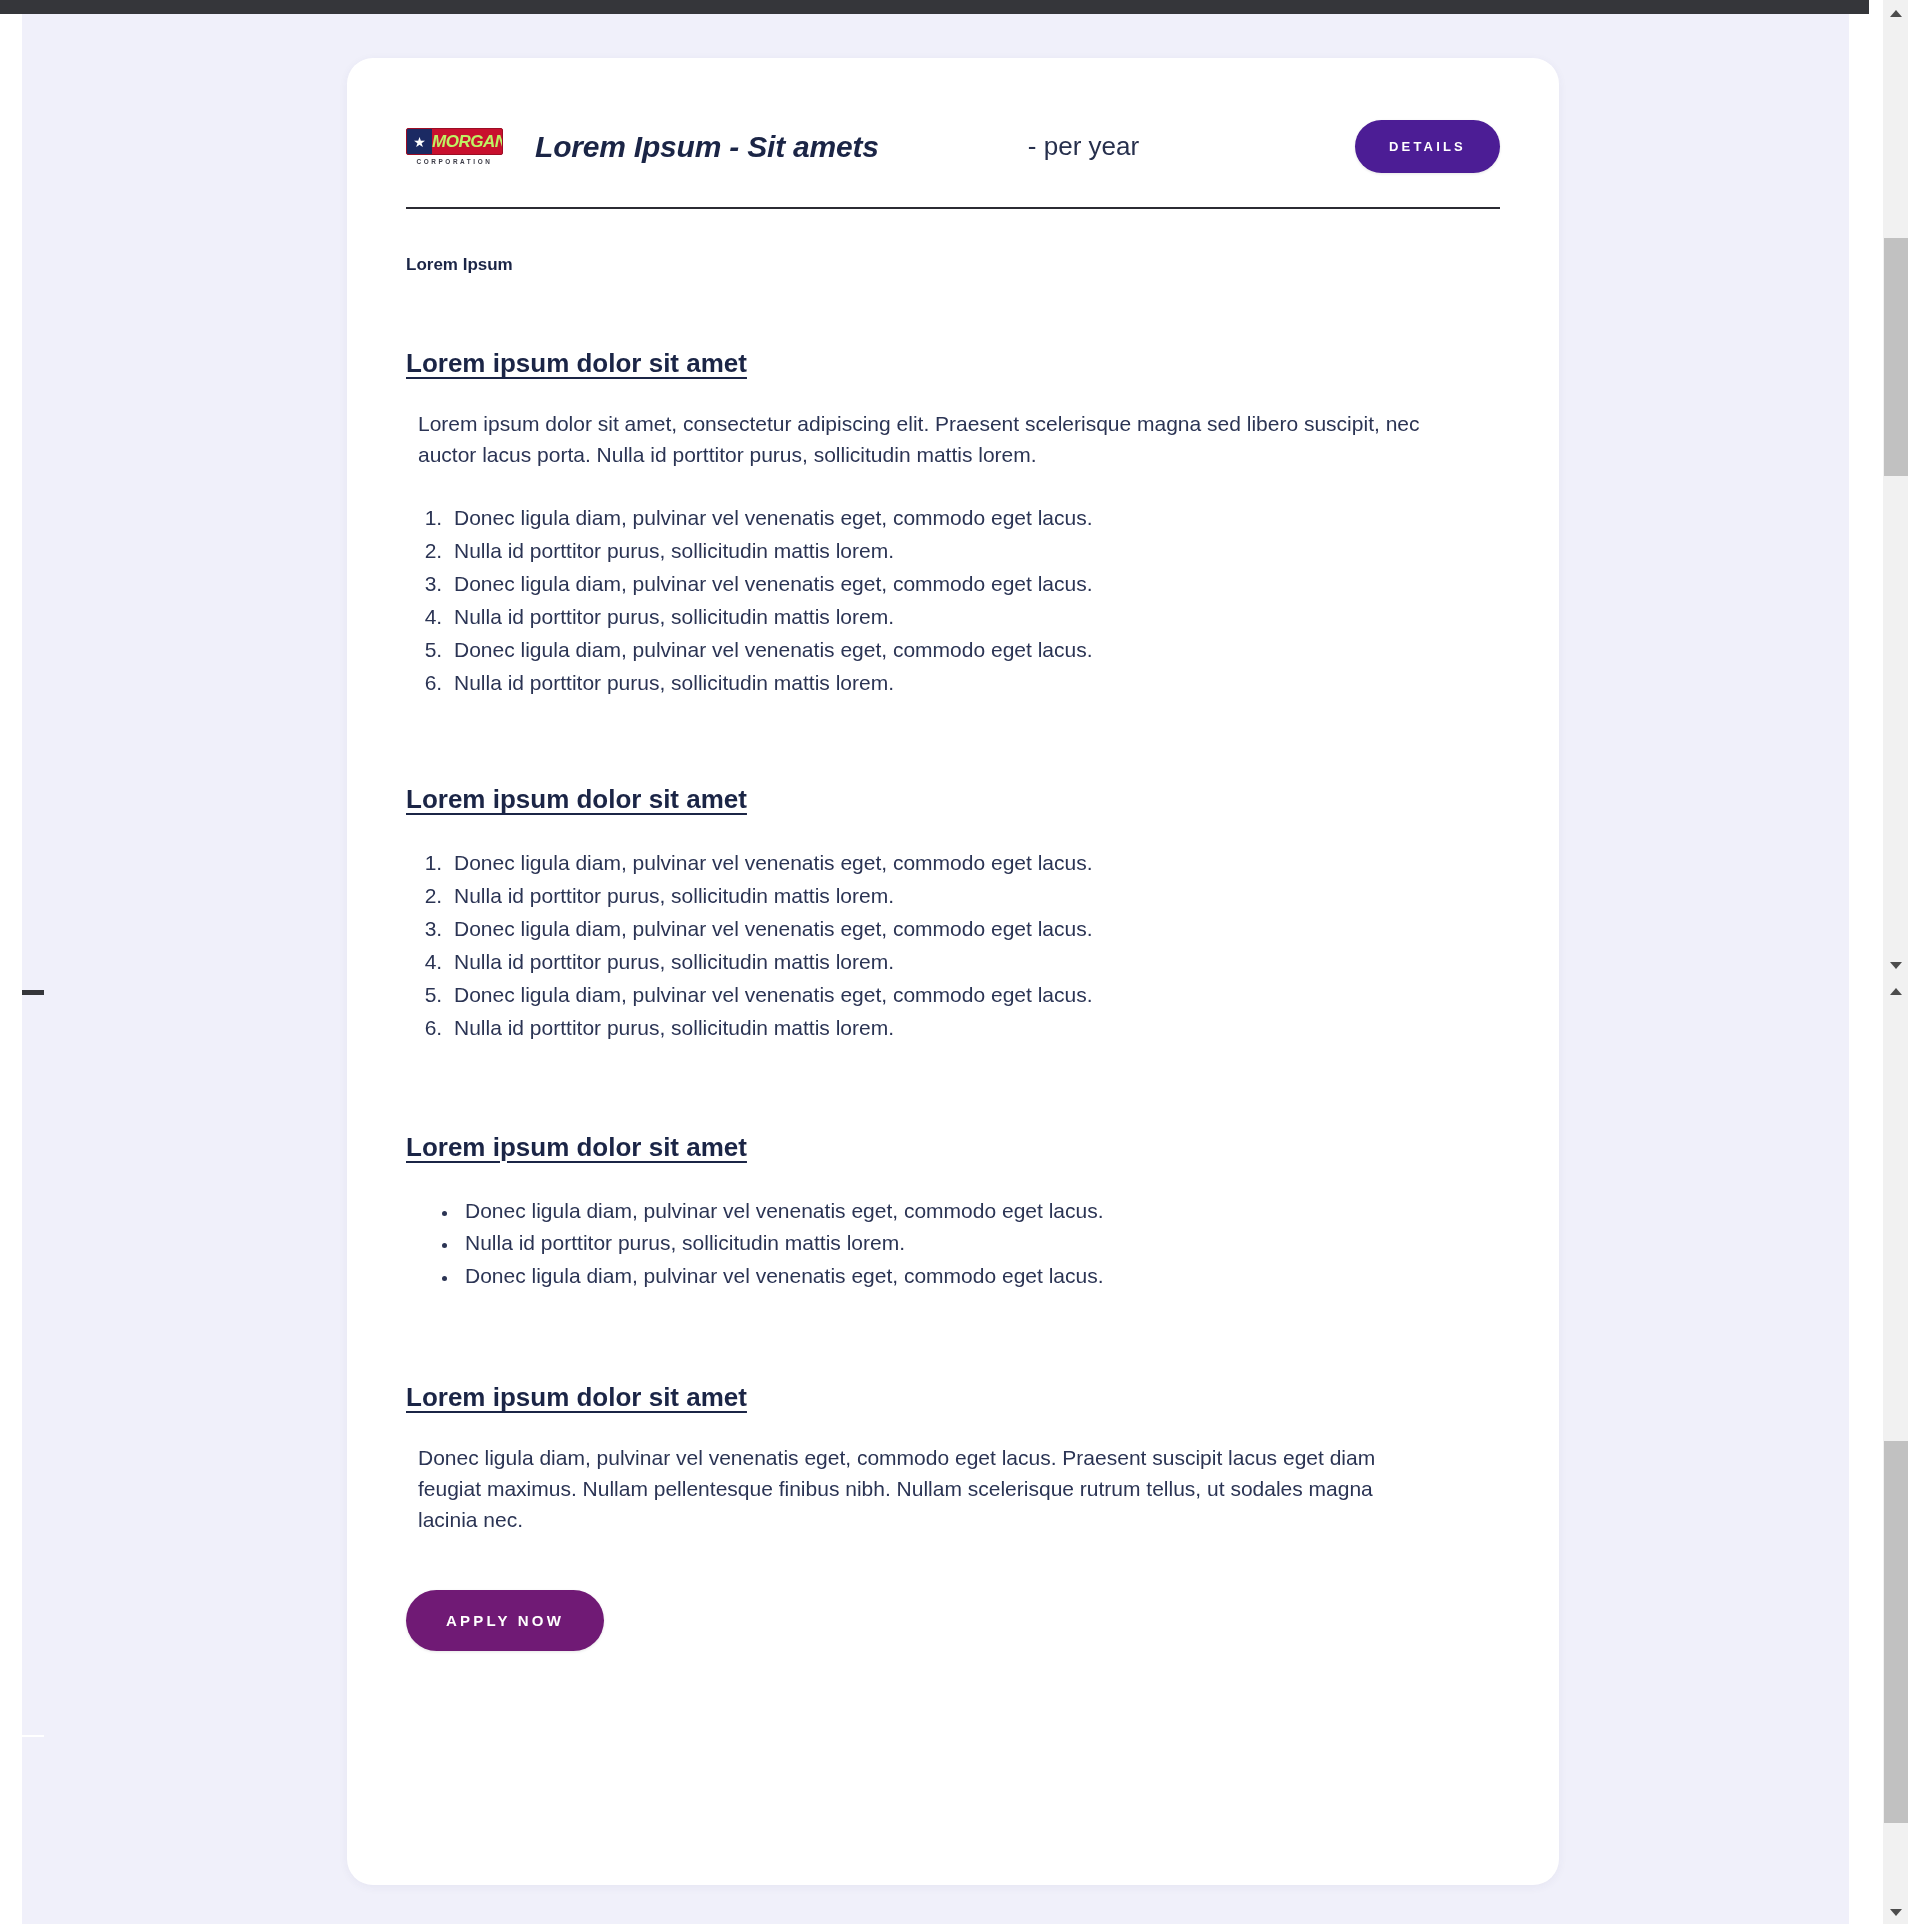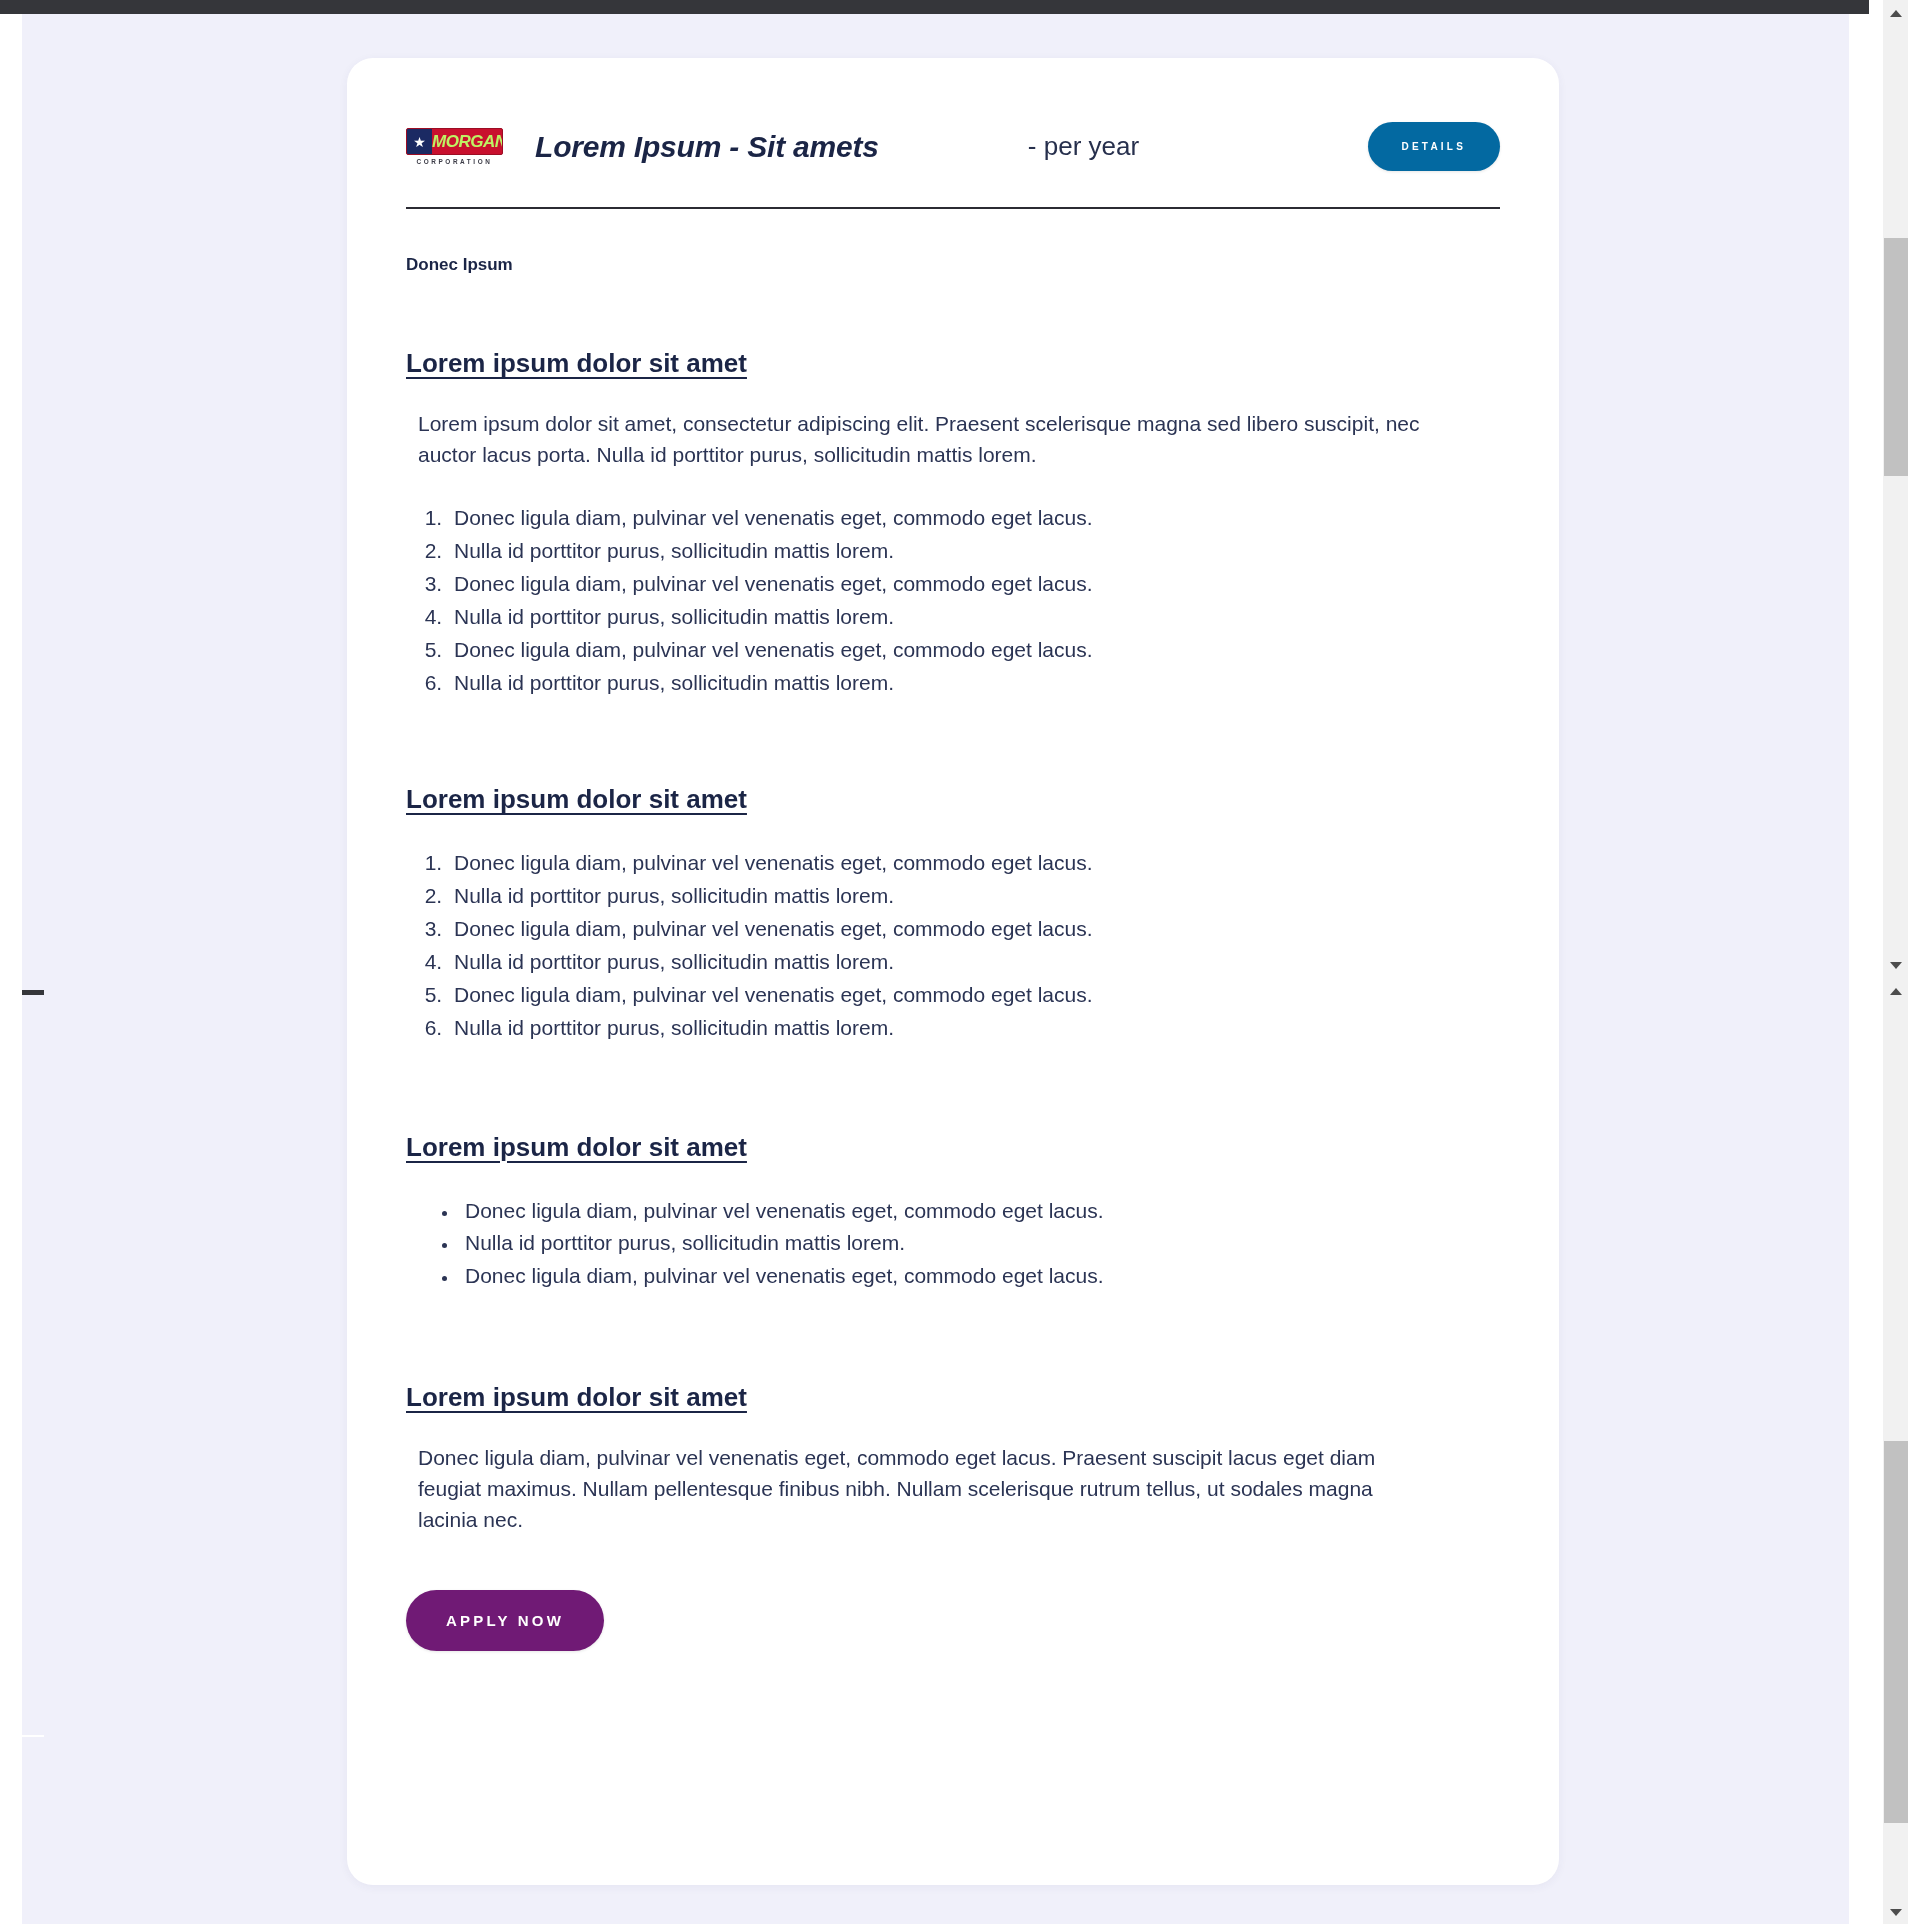--- a/index.html
+++ b/index.html
@@ -139,26 +139,26 @@
   .salary {
     margin-left: 149px;
     font-size: 26px;
     color: #27304d;
     font-weight: 400;
     white-space: nowrap;
   }
 
   .details-btn {
     margin-left: auto;
-    background: #0369a1;
+    background: #4c1d95;
     color: #ffffff;
     border: none;
     border-radius: 34px;
     padding: 19px 34px;
-    font-size: 10px;
+    font-size: 13px;
     font-weight: 700;
     letter-spacing: 3.2px;
     cursor: pointer;
     font-family: "Liberation Sans", sans-serif;
     box-shadow: 0 1px 3px rgba(0,0,0,0.10);
   }
 
   .header-rule {
     border: 0;
     border-top: 2px solid #2b2b33;
@@ -293,21 +293,21 @@
 
           <div class="job-title">Lorem Ipsum - Sit amets</div>
 
           <div class="salary">- per year</div>
 
           <button class="details-btn">DETAILS</button>
         </div>
 
         <hr class="header-rule">
 
-        <div class="meta-label">Donec Ipsum</div>
+        <div class="meta-label">Lorem Ipsum</div>
 
         
         <div class="heading-wrap h1">
           <h2 class="section-heading">Lorem ipsum dolor sit amet</h2>
           <p class="body-para">Lorem ipsum dolor sit amet, consectetur adipiscing elit. Praesent scelerisque magna sed libero suscipit, nec auctor lacus porta. Nulla id porttitor purus, sollicitudin mattis lorem.</p>
           <ol class="num-list">
             <li>Donec ligula diam, pulvinar vel venenatis eget, commodo eget lacus.</li>
             <li>Nulla id porttitor purus, sollicitudin mattis lorem.</li>
             <li>Donec ligula diam, pulvinar vel venenatis eget, commodo eget lacus.</li>
             <li>Nulla id porttitor purus, sollicitudin mattis lorem.</li>

